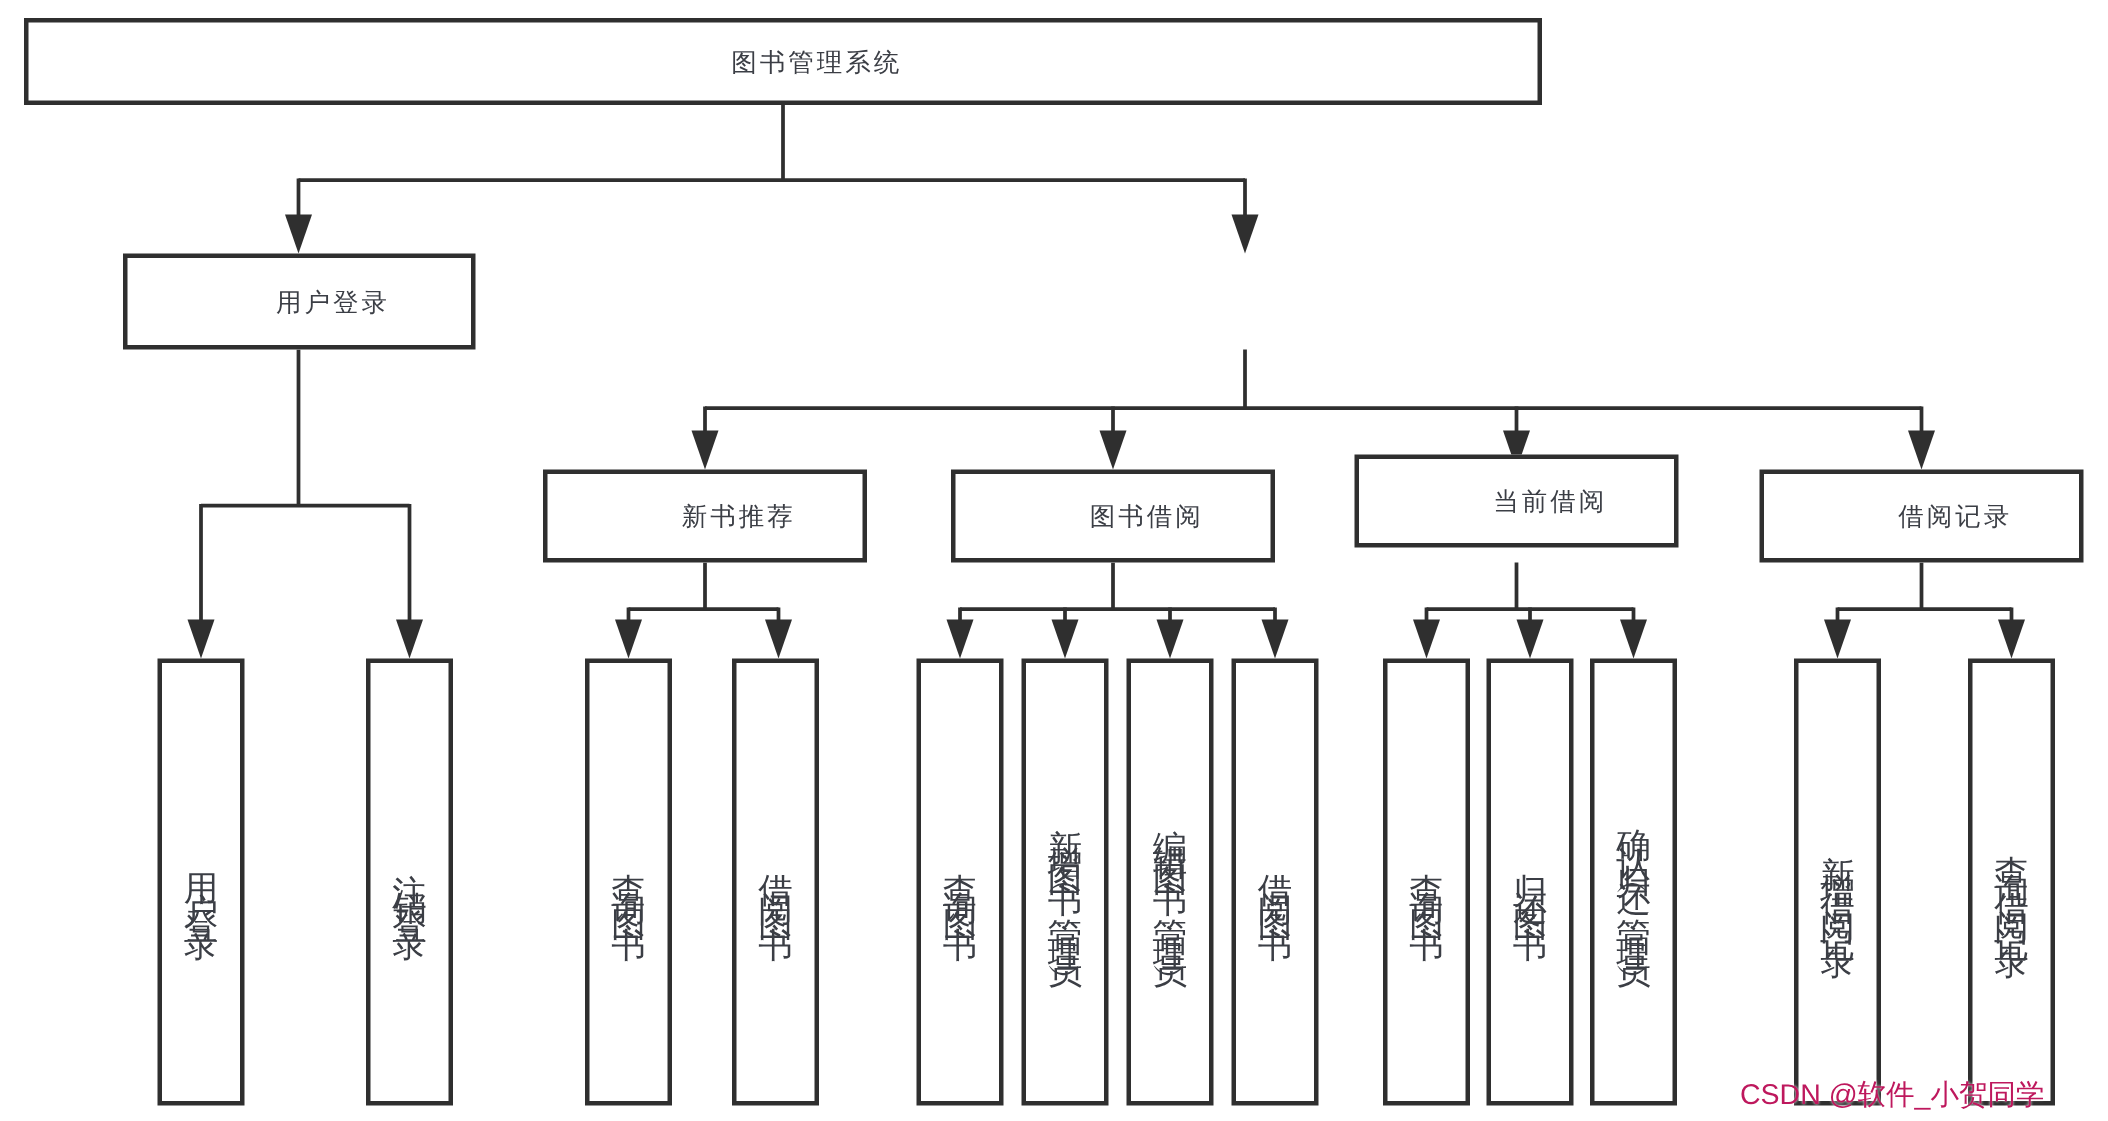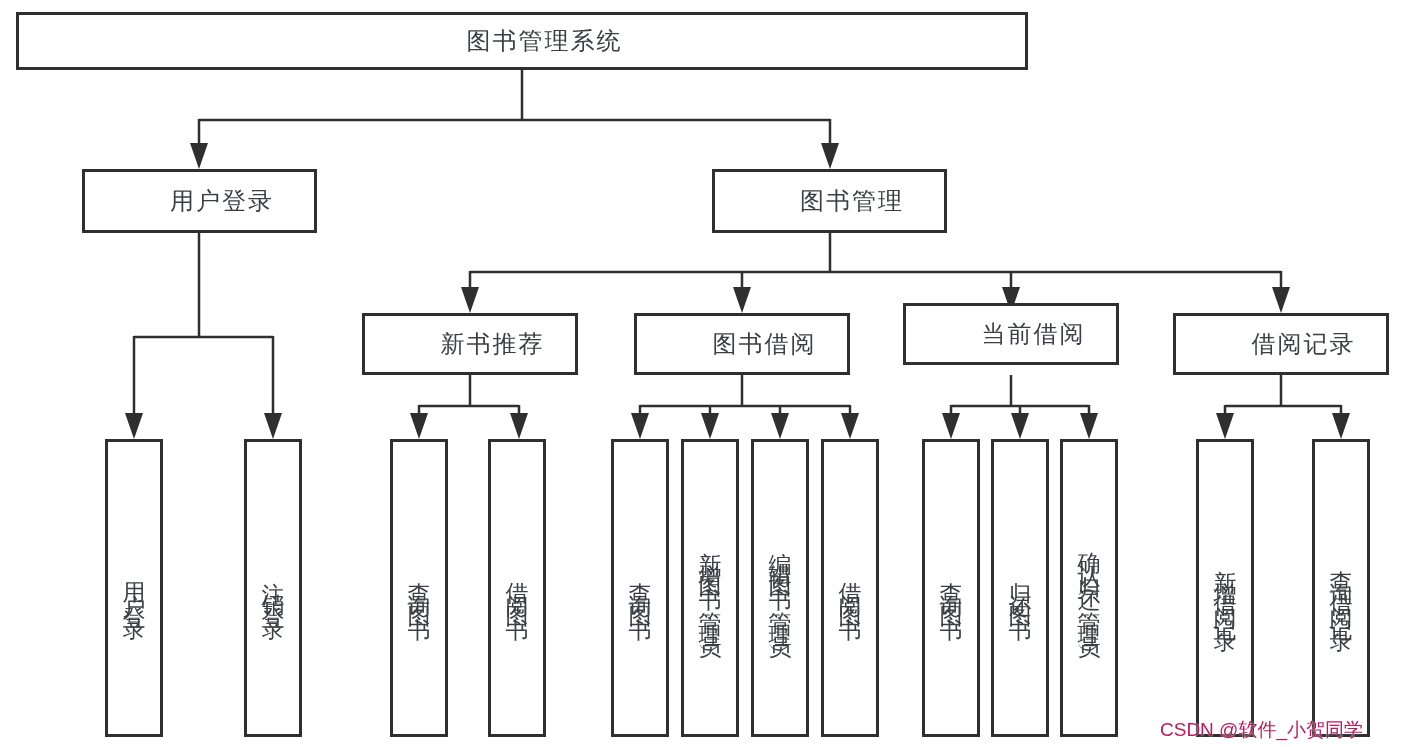--- a/index.html
+++ b/index.html
@@ -26,21 +26,21 @@
     box-sizing: border-box;
     border: 3px solid #2f2f2f;
     background: #ffffff;
     display: flex;
     align-items: center;
     justify-content: center;
     color: #3b3e45;
     z-index: 1;
   }
   .node.h {
-    font-size: 24px;
+    font-size: 17px;
     letter-spacing: 2px;
     white-space: nowrap;
     padding-left: 45px;
   }
   .node.v {
     font-size: 23px;
   }
   .node.v .vtext {
     writing-mode: vertical-rl;
     text-orientation: mixed;
@@ -169,23 +169,20 @@
     </g>
   </svg>
 
   <div class="node h n-root">
     <span>图书管理系统</span>
   </div>
 
   <div class="node h n-l2a">
     <span>用户登录</span>
   </div>
-  <div class="node h n-l2b">
-    <span>图书管理</span>
-  </div>
 
   <div class="node h n-l3b">
     <span>图书借阅</span>
   </div>
   <div class="node h n-l3a">
     <span>新书推荐</span>
   </div>
   <div class="node h n-l3c">
     <span>当前借阅</span>
   </div>

